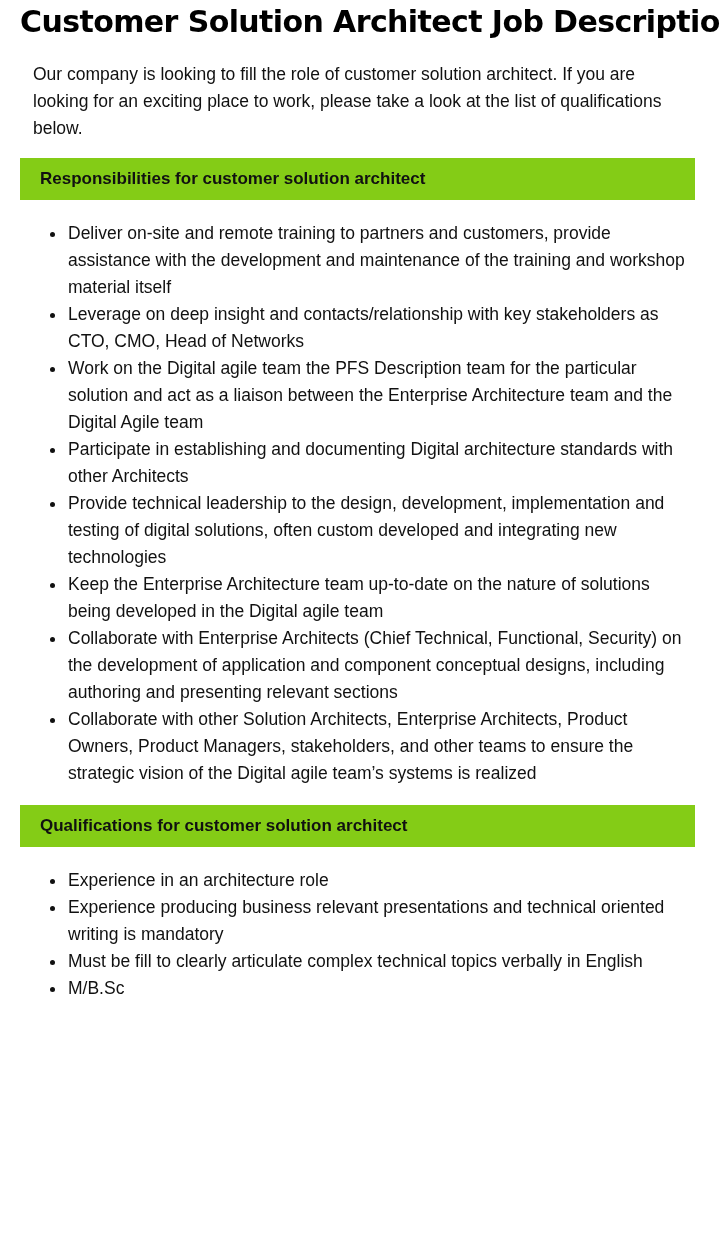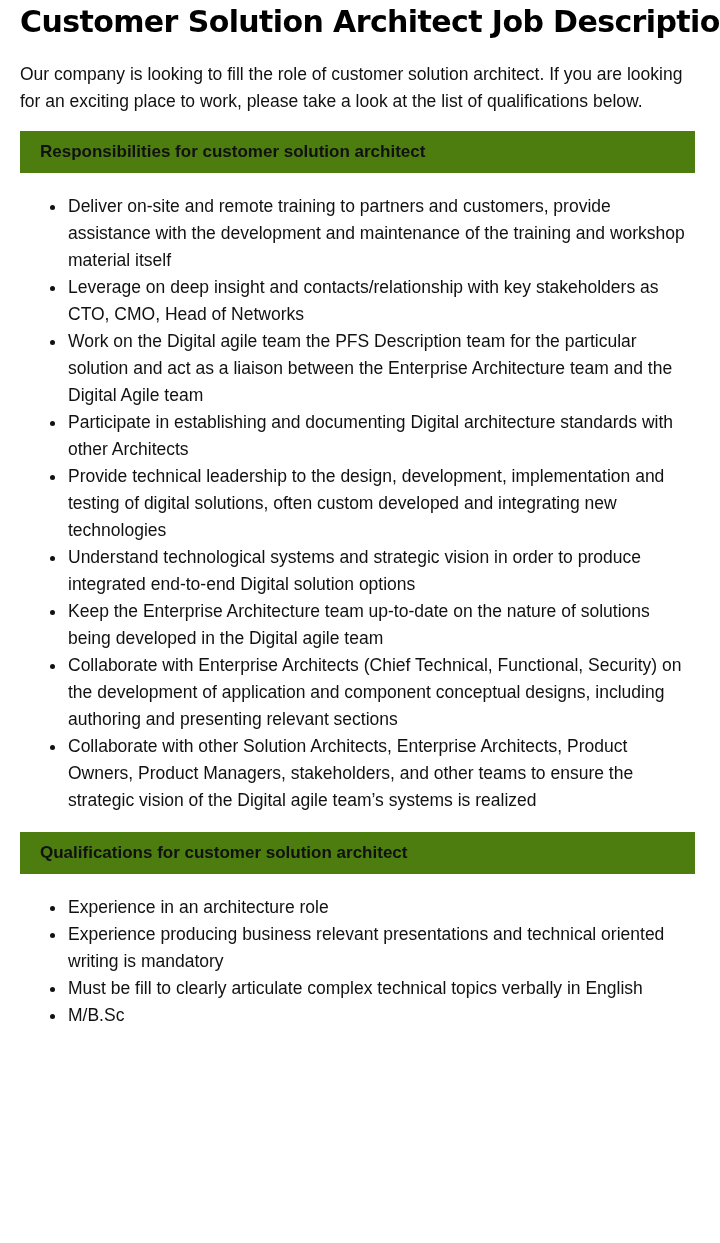--- a/index.html
+++ b/index.html
@@ -23,24 +23,24 @@
       font-size: 30px;
       line-height: 40px;
       margin: 2px 0 0 0;
       letter-spacing: -0.6px;
       color: #000000;
       white-space: nowrap;
     }
     .intro {
       font-size: 17.5px;
       line-height: 27px;
-      margin: 19px 0 16px 0;
+      margin: 19px 0 16px 13px;
     }
     .section-header {
-      background: #4d7c0f;
+      background: #84cc16;
       padding: 0 20px;
       height: 42px;
       line-height: 42px;
       font-size: 17px;
       font-weight: bold;
       color: #111111;
     }
     ul {
       margin: 8px;
       padding: 0 0 0 40px;
@@ -71,21 +71,20 @@
   <h1>Customer Solution Architect Job Description</h1>
   <p class="intro">Our company is looking to fill the role of customer solution architect. If you are looking for an exciting place to work, please take a look at the list of qualifications below.</p>
 
   <div class="section-header">Responsibilities for customer solution architect</div>
   <ul class="resp">
     <li>Deliver on-site and remote training to partners and customers, provide assistance with the development and maintenance of the training and workshop material itself</li>
     <li>Leverage on deep insight and contacts/relationship with key stakeholders as CTO, CMO, Head of Networks</li>
     <li>Work on the Digital agile team the PFS Description team for the particular solution and act as a liaison between the Enterprise Architecture team and the Digital Agile team</li>
     <li>Participate in establishing and documenting Digital architecture standards with other Architects</li>
     <li>Provide technical leadership to the design, development, implementation and testing of digital solutions, often custom developed and integrating new technologies</li>
-    <li>Understand technological systems and strategic vision in order to produce integrated end-to-end Digital solution options</li>
     <li>Keep the Enterprise Architecture team up-to-date on the nature of solutions being developed in the Digital agile team</li>
     <li>Collaborate with Enterprise Architects (Chief Technical, Functional, Security) on the development of application and component conceptual designs, including authoring and presenting relevant sections</li>
     <li>Collaborate with other Solution Architects, Enterprise Architects, Product Owners, Product Managers, stakeholders, and other teams to ensure the strategic vision of the Digital agile team’s systems is realized</li>
   </ul>
 
   <div class="section-header">Qualifications for customer solution architect</div>
   <ul class="qual">
     <li>Experience in an architecture role</li>
     <li>Experience producing business relevant presentations and technical oriented writing is mandatory</li>
     <li>Must be fill to clearly articulate complex technical topics verbally in English</li>

